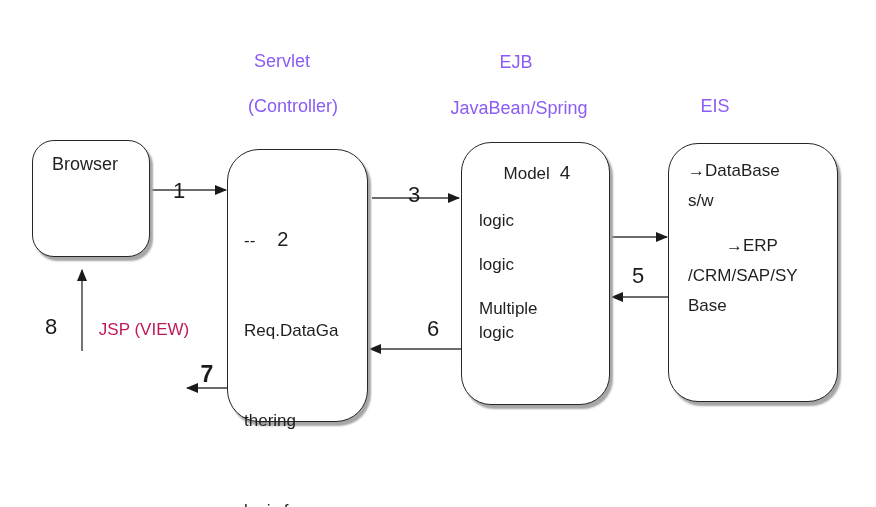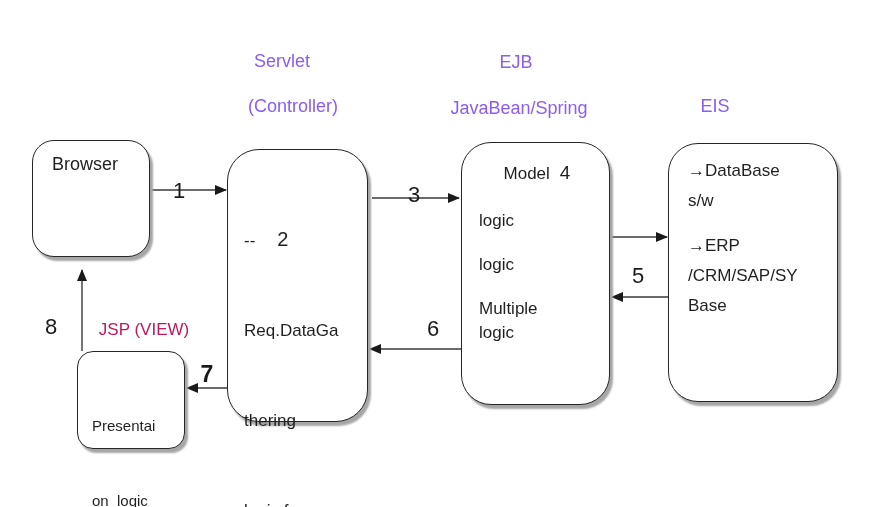--- a/index.html
+++ b/index.html
@@ -56,21 +56,21 @@
   }
   .model-title { text-align: center; margin: 0 10px 22px 0; line-height: 26px; }
   .model-step-num { font-size: 19px; margin-left: 10px; }
   .model-item { line-height: 24px; margin-bottom: 20px; }
   .box-eis {
     left: 668px; top: 143px; width: 170px; height: 259px;
     border-radius: 30px;
     padding: 12px 2px 0 19px;
     font-size: 17px; line-height: 30px;
   }
-  .eis-line.group-gap { margin-top: 15px; }
+  .eis-line.group-gap { margin-top: 15px; margin-left: 38px; }
   .box-presentation {
     left: 77px; top: 351px; width: 108px; height: 98px;
     border-radius: 16px;
     padding: 11px 0 0 14px;
     font-size: 15px; line-height: 25px;
     white-space: pre-wrap;
   }
   .flow-num {
     position: absolute;
     transform: translate(-50%, -50%);
@@ -143,24 +143,20 @@
   </div>
 
   <div class="box box-eis">
     <div class="eis-line">→DataBase</div>
     <div class="eis-line">s/w</div>
     <div class="eis-line group-gap">→ERP</div>
     <div class="eis-line">/CRM/SAP/SY</div>
     <div class="eis-line">Base</div>
   </div>
 
-  <div class="box box-presentation">
-    <div>Presentai</div>
-    <div>on  logic</div>
-  </div>
 
   <span class="flow-num" style="left:179px; top:191px;">1</span>
   <span class="flow-num" style="left:414px; top:195px;">3</span>
   <span class="flow-num" style="left:638px; top:276px;">5</span>
   <span class="flow-num" style="left:433px; top:329px;">6</span>
   <span class="flow-num bold" style="left:207px; top:374px;">7</span>
   <span class="flow-num" style="left:51px; top:327px;">8</span>
   <span class="jsp-label" style="left:144px; top:330px;">JSP (VIEW)</span>
 
 </div>

